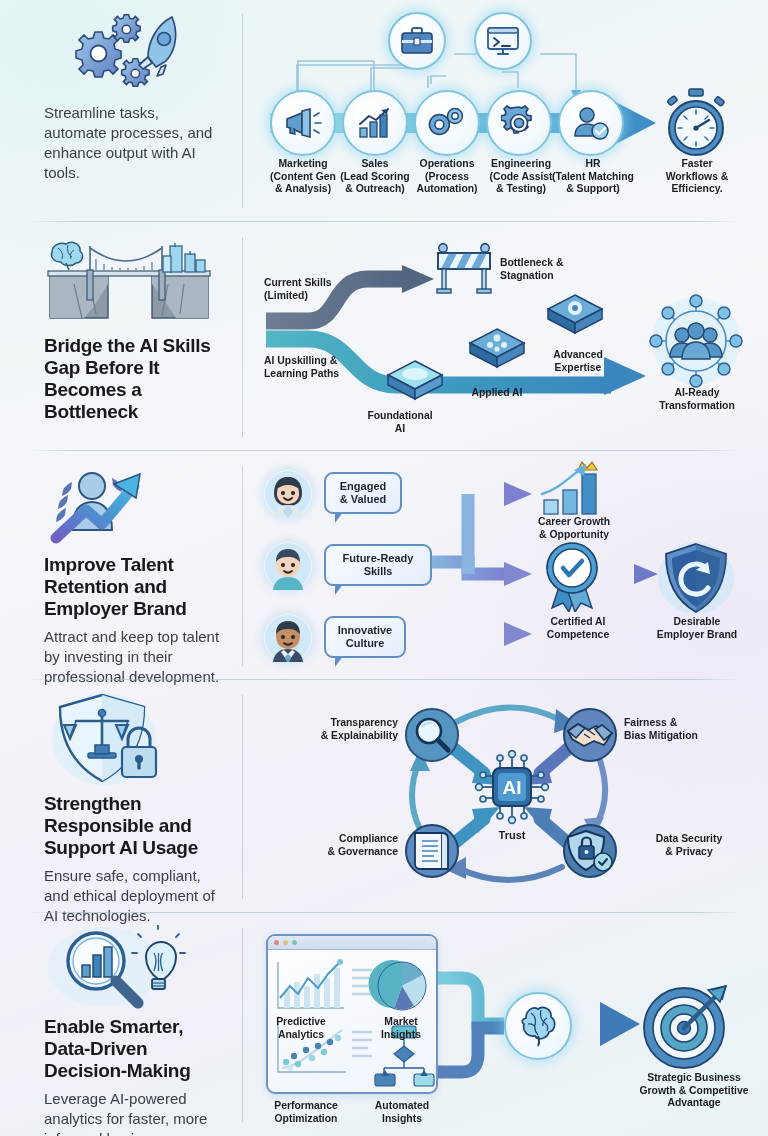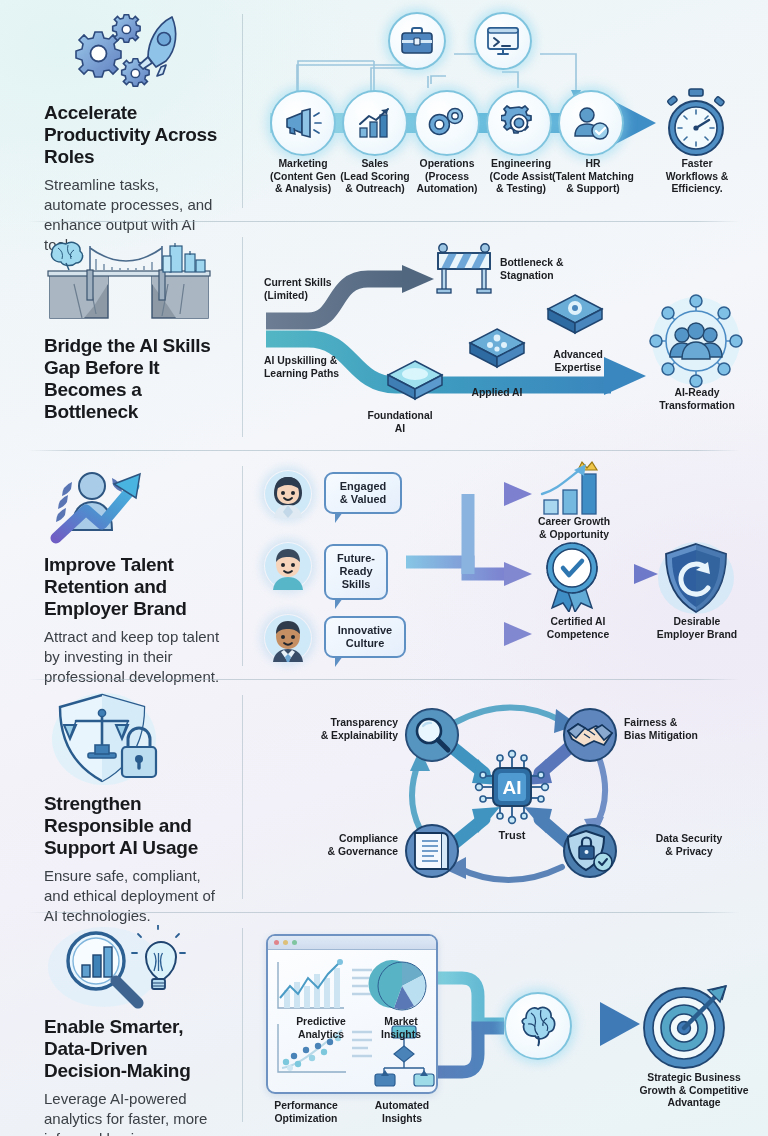--- a/index.html
+++ b/index.html
@@ -152,21 +152,20 @@
             <circle cx="91.4" cy="60.4" r="4.2" fill="#ffffff" stroke="#2e4a7d" stroke-width="1.5"></circle>
           </g>
           <g stroke="#2e4a7d" stroke-width="1.7" stroke-linejoin="round">
             <path d="M104 44 C104 30 112 12 128 4 C134 18 133 36 122 48 L112 54 Z" fill="#8fc4e8"></path>
             <path d="M104 44 L95 52 L99 56 L108 50 Z" fill="#cfe7f6"></path>
             <path d="M117 54 L113 63 L119 61 L122 52 Z" fill="#cfe7f6"></path>
             <circle cx="120" cy="26" r="6.5" fill="#6fa8d8"></circle>
           </g>
         </svg>
       </div>
-      <div class="title">Accelerate Productivity Across Roles</div>
       <div class="desc">Streamline tasks, automate processes, and enhance output with AI tools.</div>
     </div>
     <div class="vdiv"></div>
     <div class="right-col">
       <div class="diagram">
         <svg width="510" height="215" viewBox="0 0 510 215" style="position:absolute;left:0;top:0">
           <defs>
             <linearGradient id="barG" x1="0" y1="0" x2="1" y2="0">
               <stop offset="0%" stop-color="#a9dde3"></stop>
                 <stop offset="55%" stop-color="#57b0d2"></stop>
@@ -572,21 +571,21 @@
             <circle cx="19" cy="23" r="2" fill="#20262e"></circle>
               <circle cx="29" cy="23" r="2" fill="#20262e"></circle>
             <path d="M20 29 q4 3.5 8 0" fill="none" stroke="#20262e" stroke-width="1.8" stroke-linecap="round"></path>
             <path d="M9 48 C10 39 16 35 24 35 C32 35 38 39 39 48 Z" fill="#3a4d68"></path>
             <path d="M20 36 l4 4 4-4 3 2 -7 10 -7-10z" fill="#e8f1f8"></path>
             <path d="M24 40 l3 3 -3 8 -3-8z" fill="#6ea7d4"></path>
           </svg>
         </div>
 
         <div class="bubble" style="left:68px;top:14px;width:78px;">Engaged<br>&amp; Valued</div>
-        <div class="bubble" style="left:68px;top:86px;width:64px;">Future-Ready<br>Skills</div>
+        <div class="bubble" style="left:68px;top:86px;width:108px;">Future-Ready<br>Skills</div>
         <div class="bubble" style="left:68px;top:158px;width:82px;">Innovative<br>Culture</div>
 
         <div style="position:absolute;left:278px;top:2px;">
           <svg width="78" height="56" viewBox="0 0 78 56">
             <path d="M44 10 l4-8 5 6 5-6 5 8 z" fill="#f0c64a" stroke="#9c7a12" stroke-width="1.2"></path>
             <rect x="10" y="40" width="14" height="14" fill="#a9d7ef" stroke="#2d5f93" stroke-width="1.3"></rect>
             <rect x="29" y="30" width="14" height="24" fill="#74b7df" stroke="#2d5f93" stroke-width="1.3"></rect>
             <rect x="48" y="14" width="14" height="40" fill="#3f8ec6" stroke="#2d5f93" stroke-width="1.3"></rect>
             <path d="M8 34 C22 30 30 22 48 8" fill="none" stroke="#63b0de" stroke-width="2.4" stroke-linecap="round"></path>
             <polygon points="52,4 40,10 50,16" fill="#63b0de"></polygon>
@@ -911,21 +910,21 @@
               <polygon points="24,20 34,28 24,36 14,28" fill="#4a83b8" stroke="#2d5f93" stroke-width="1.2"></polygon>
               <path d="M24 36 v6 M4 42 h40 M4 42 v6 M44 42 v6" fill="none" stroke="#2d5f93" stroke-width="1.4"></path>
               <rect x="-5" y="48" width="20" height="12" rx="2.5" fill="#4a83b8" stroke="#2d5f93" stroke-width="1.2"></rect>
               <rect x="34" y="48" width="20" height="12" rx="2.5" fill="#9ddbe8" stroke="#2d5f93" stroke-width="1.2"></rect>
               <polygon points="5,44 9,50 1,50" fill="#2d5f93"></polygon>
               <polygon points="44,44 48,50 40,50" fill="#2d5f93"></polygon>
             </g>
           </svg>
         </div>
 
-        <div class="lbl" style="left:22px;top:96px;width:86px;">
+        <div class="lbl" style="left:2px;top:96px;width:86px;">
           Predictive<br>Analytics
         </div>
         <div class="lbl" style="left:104px;top:96px;width:82px;">
           Market<br>Insights
         </div>
         <div class="lbl" style="left:0px;top:180px;width:100px;">
           Performance<br>Optimization
         </div>
         <div class="lbl" style="left:102px;top:180px;width:88px;">
           Automated<br>Insights

